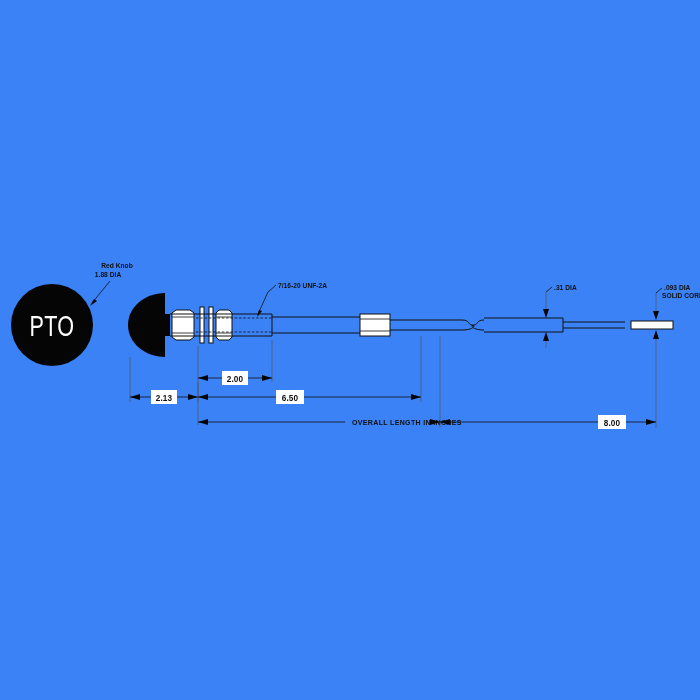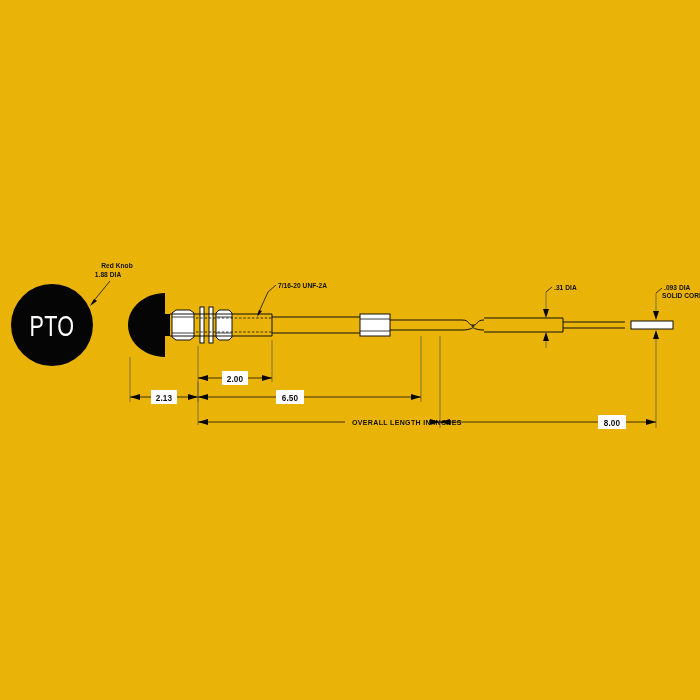--- a/index.html
+++ b/index.html
@@ -7,21 +7,21 @@
     padding: 0;
     background: #ffffff;
   }
   body {
     font-family: "Liberation Sans", sans-serif;
   }
   #drawing-page {
     position: relative;
     width: 700px;
     height: 700px;
-    background: #eab308;
+    background: #3b82f6;
     overflow: hidden;
   }
   #drawing-svg {
     position: absolute;
     left: 0;
     top: 0;
     width: 700px;
     height: 700px;
     display: block;
   }

